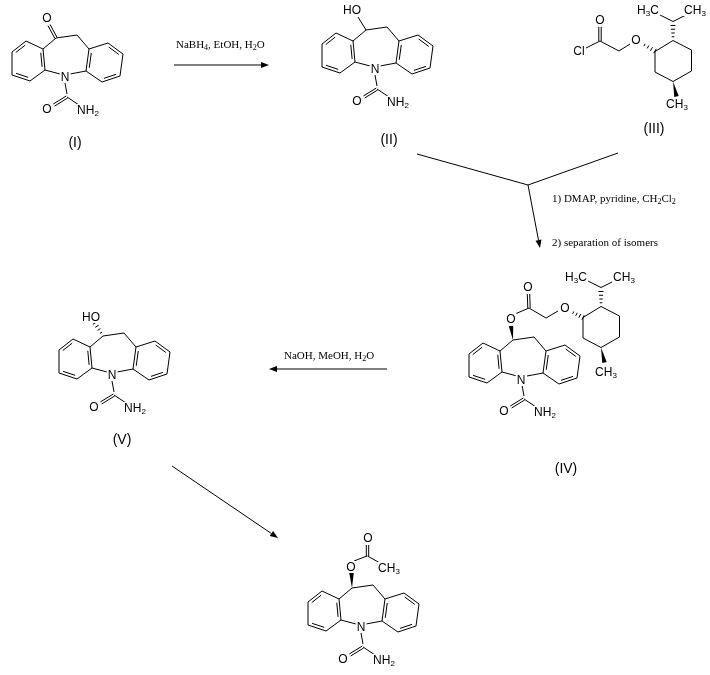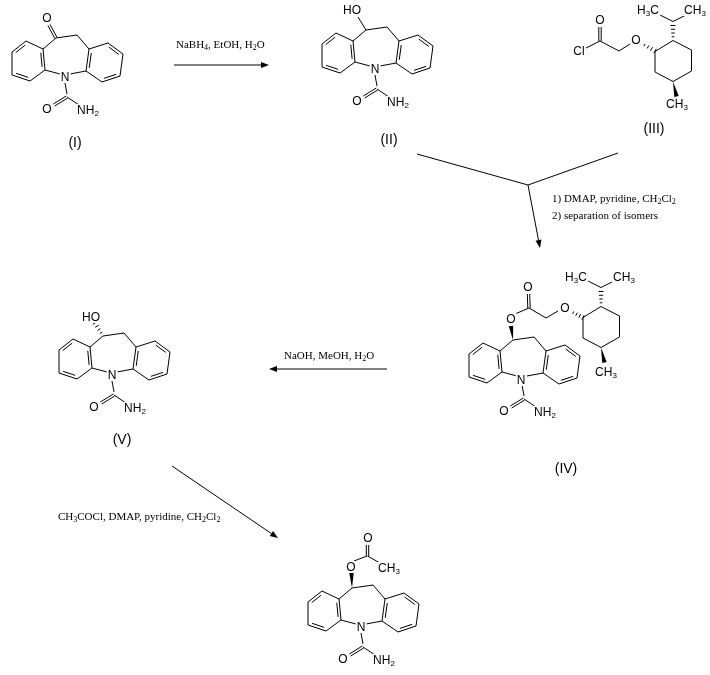--- a/index.html
+++ b/index.html
@@ -274,16 +274,15 @@
 
   <span class="atom" style="left:351px;top:567px">O</span>
   <span class="atom" style="left:368px;top:538px">O</span>
   <span class="atom" style="left:389px;top:568px">CH<sub>3</sub></span>
   <span class="atom" style="left:361px;top:627px">N</span>
   <span class="atom" style="left:343px;top:659px">O</span>
   <span class="atom" style="left:384px;top:660px">NH<sub>2</sub></span>
 
   <span class="reagent" style="left:176px;top:38px">NaBH<sub>4</sub>, EtOH, H<sub>2</sub>O</span>
   <span class="reagent" style="left:552px;top:192px">1) DMAP, pyridine, CH<sub>2</sub>Cl<sub>2</sub></span>
-  <span class="reagent" style="left:552px;top:209px">2) separation of isomers</span>
+  <span class="reagent" style="left:552px;top:236px">2) separation of isomers</span>
   <span class="reagent" style="left:284px;top:349px">NaOH, MeOH, H<sub>2</sub>O</span>
-  <span class="reagent" style="left:58px;top:510px">CH<sub>3</sub>COCl, DMAP, pyridine, CH<sub>2</sub>Cl<sub>2</sub></span>
 </div>
 
 </body></html>

